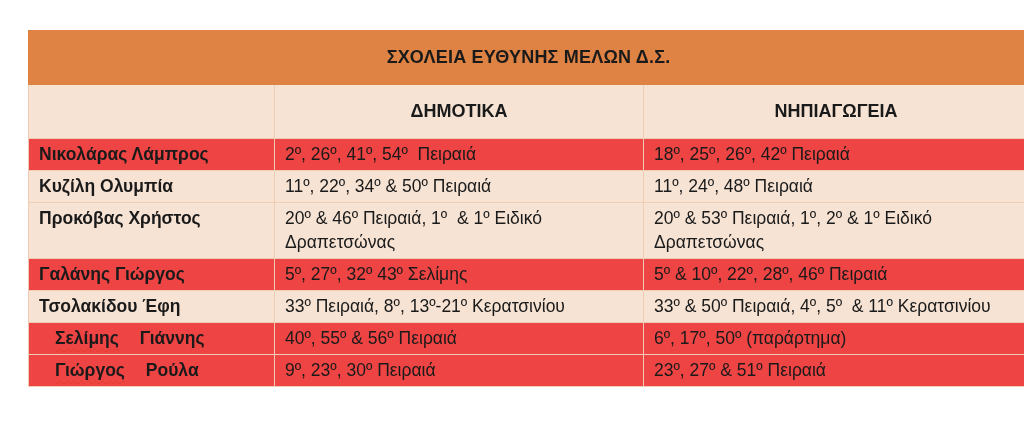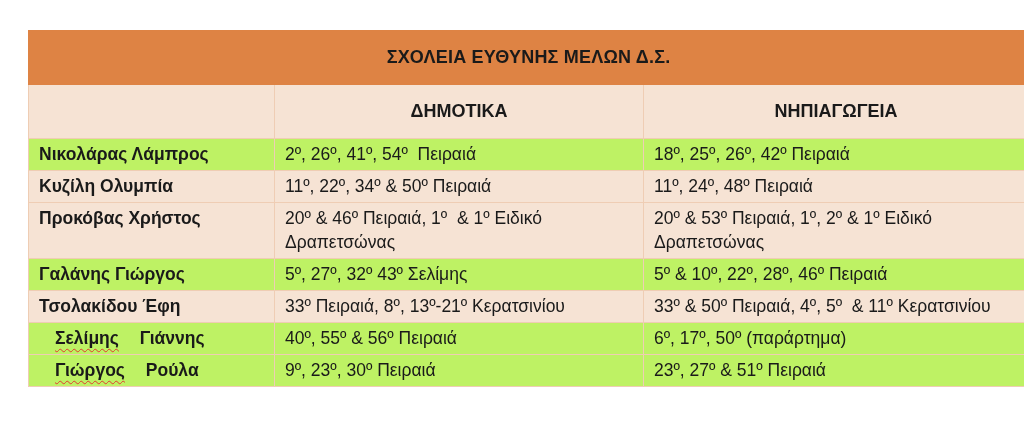--- a/index.html
+++ b/index.html
@@ -32,21 +32,21 @@
     font-size:18px;
     font-weight:bold;
     text-align:center;
     vertical-align:middle;
   }
   tbody td{
     font-size:17.5px;
     line-height:24px;
     padding:3px 10px 4px 10px;
     height:31px;
-    background:#bef264;
+    background:#ef4444;
     text-align:left;
   }
   tbody tr.band td{background:var(--band-bg);}
   td.name-cell{font-weight:bold;}
   .misspell{
     text-decoration:underline;
     text-decoration-style:wavy;
     text-decoration-color:var(--squiggle);
     text-decoration-thickness:1px;
     text-underline-offset:4px;

